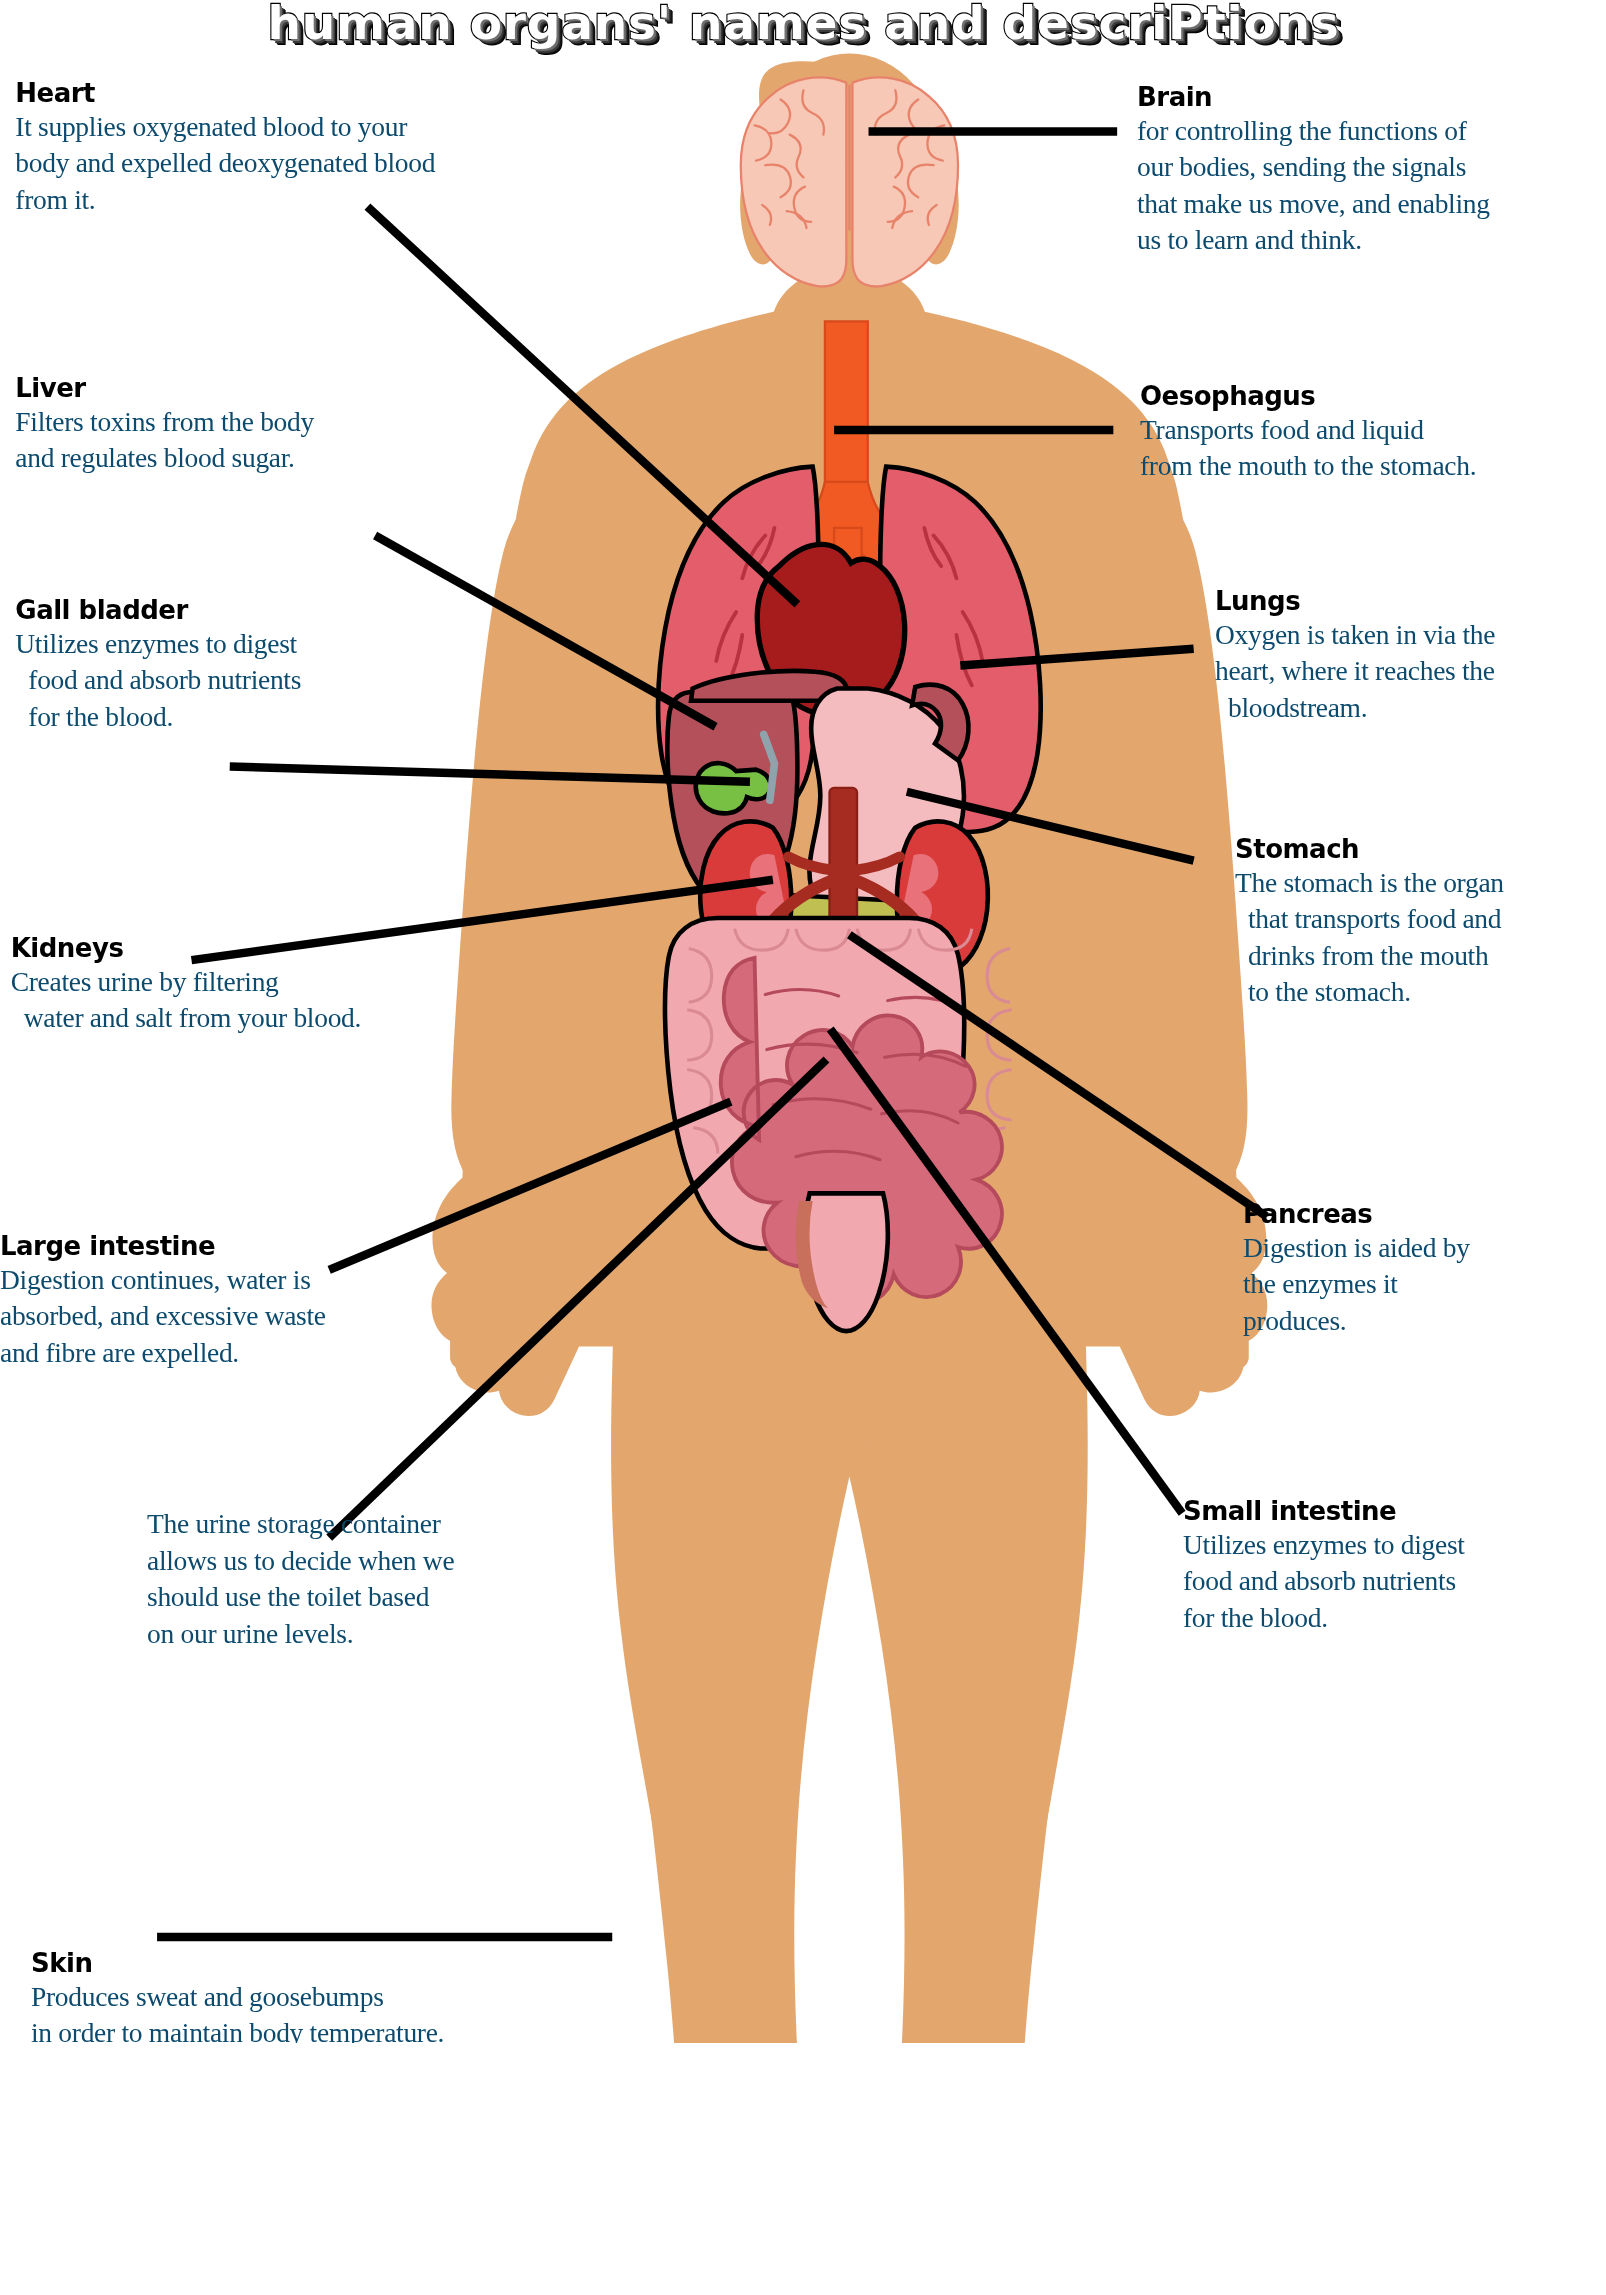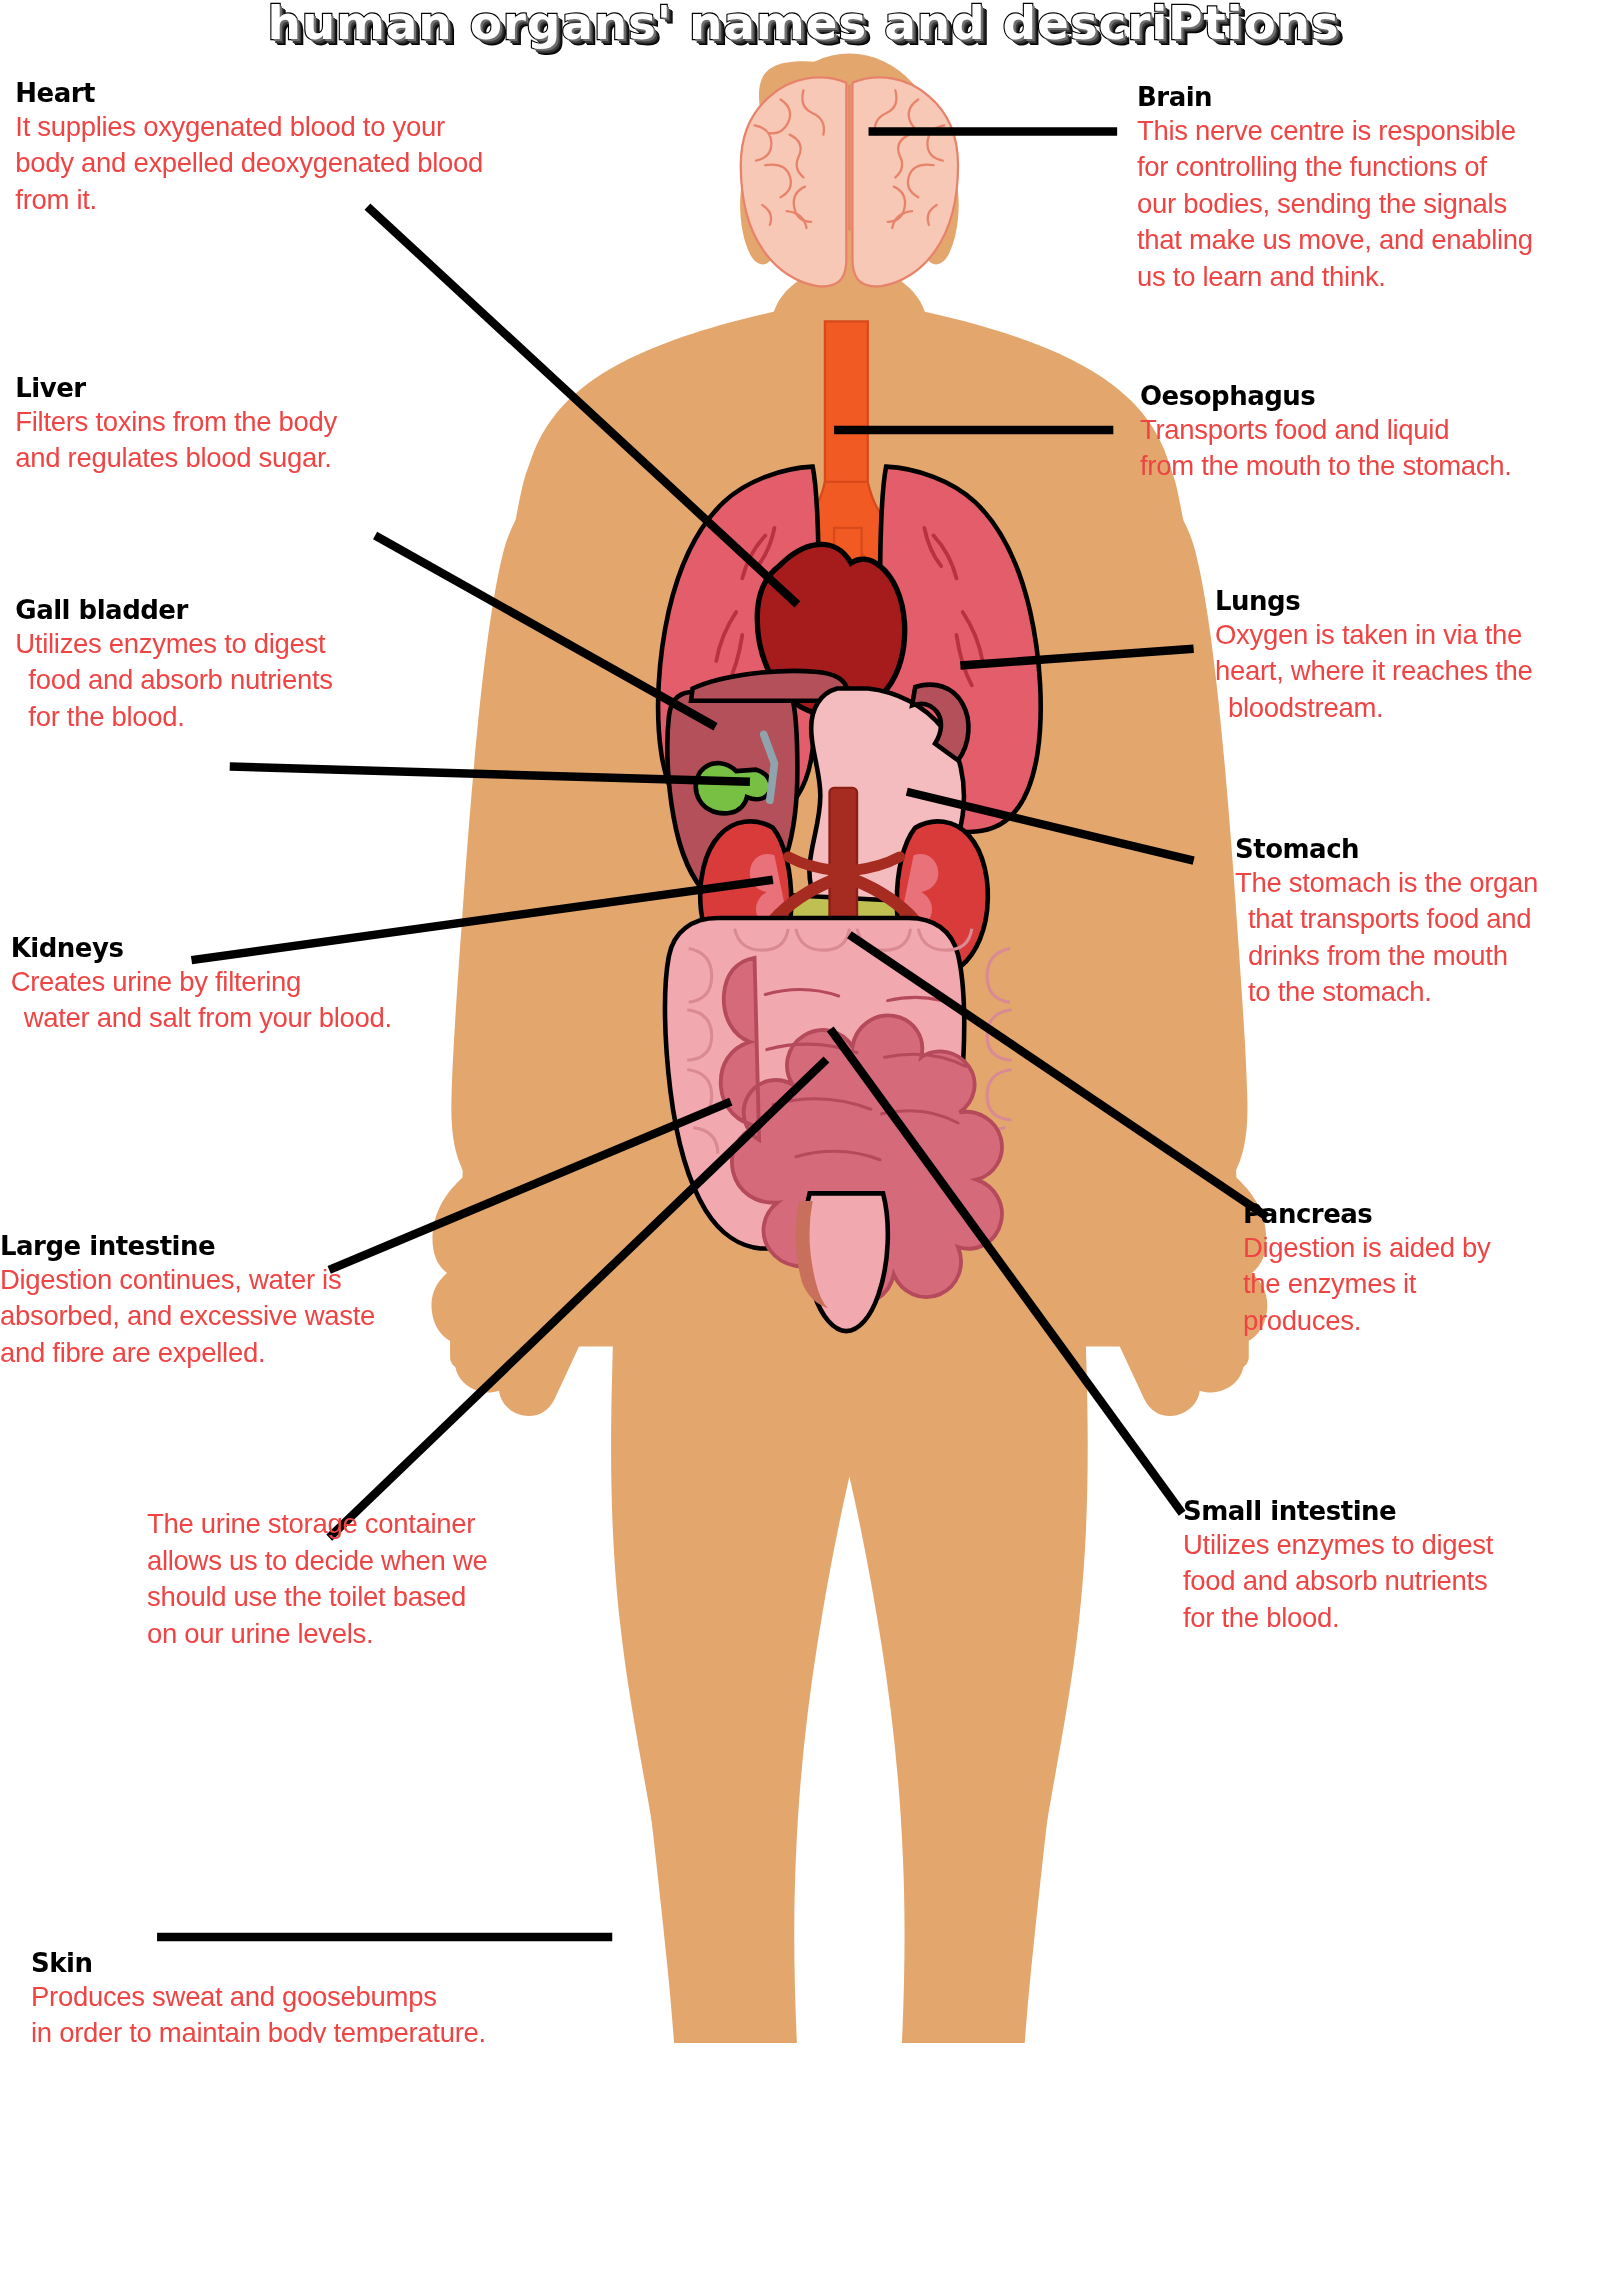--- a/index.html
+++ b/index.html
@@ -65,24 +65,24 @@
     font-family:"DejaVu Sans", sans-serif;
     font-weight:700;
     font-size:26px;
     line-height:1.04;
     color:#000;
     letter-spacing:-0.5px;
     white-space:nowrap;
   }
   .block p{
     margin:0;
-    font-family:Liberation Sans, sans-serif;
+    font-family:Liberation Serif, serif;
     font-size:27.5px;
     line-height:1.33;
-    color:#ef4444;
+    color:#0c4a6e;
     letter-spacing:-0.3px;
   }
   .block p .ln{display:block;}
   .block p .ind{display:block; padding-left:13px;}
 
   .right h2, .right p{text-align:left;}
 </style>
 </head>
 <body>
 
@@ -499,21 +499,20 @@
     <h2>Skin</h2>
     <p>
         <span class="ln">Produces sweat and goosebumps</span>
         <span class="ln">in order to maintain body temperature.</span>
       </p>
   </div>
 
   <div class="block right" style="left:1137px; top:84px; width:459px;">
     <h2>Brain</h2>
     <p>
-        <span class="ln">This nerve centre is responsible</span>
         <span class="ln">for controlling the functions of</span>
         <span class="ln">our bodies, sending the signals</span>
         <span class="ln">that make us move, and enabling</span>
         <span class="ln">us to learn and think.</span>
       </p>
   </div>
 
   <div class="block right" style="left:1140px; top:383px; width:467px;">
     <h2>Oesophagus</h2>
     <p>

